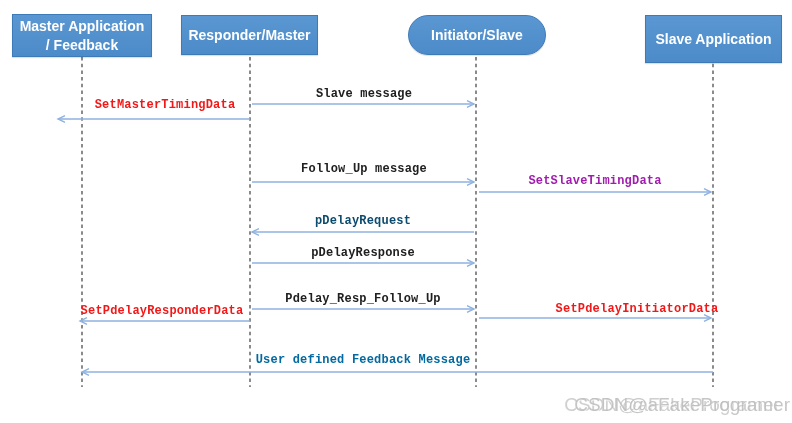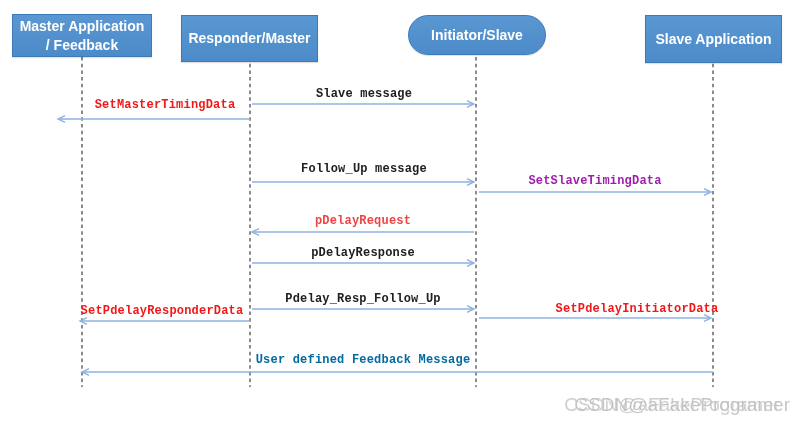--- a/index.html
+++ b/index.html
@@ -85,30 +85,30 @@
       <line x1="479" y1="318" x2="711" y2="318" stroke="#8FB2E0" stroke-width="1.4"></line>
       <path d="M 704 314.6 L 711 318 L 704 321.4" fill="none" stroke="#8FB2E0" stroke-width="1.4"></path>
       <line x1="250" y1="321" x2="80" y2="321" stroke="#8FB2E0" stroke-width="1.4"></line>
       <path d="M 87 317.6 L 80 321 L 87 324.4" fill="none" stroke="#8FB2E0" stroke-width="1.4"></path>
       <line x1="713" y1="372" x2="82" y2="372" stroke="#8FB2E0" stroke-width="1.4"></line>
       <path d="M 89 368.6 L 82 372 L 89 375.4" fill="none" stroke="#8FB2E0" stroke-width="1.4"></path>
     </svg>
   <div id="actors">
       <div class="actor" style="left: 12px; top: 14px; width: 140px; height: 43px; background: linear-gradient(rgb(90, 151, 210), rgb(76, 139, 201)); border-color: rgb(62, 122, 184);">Master Application
 / Feedback</div>
-      <div class="actor" style="left: 181px; top: 15px; width: 137px; height: 47px; background: linear-gradient(rgb(90, 151, 210), rgb(76, 139, 201)); border-color: rgb(62, 122, 184); text-align: center;">Responder/Master</div>
+      <div class="actor" style="left: 181px; top: 15px; width: 137px; height: 40px; background: linear-gradient(rgb(90, 151, 210), rgb(76, 139, 201)); border-color: rgb(62, 122, 184); text-align: center;">Responder/Master</div>
       <div class="actor" style="left: 408px; top: 15px; width: 138px; height: 40px; background: linear-gradient(rgb(90, 151, 210), rgb(76, 139, 201)); border-color: rgb(62, 122, 184); border-radius: 20px;">Initiator/Slave</div>
       <div class="actor" style="left: 645px; top: 15px; width: 137px; height: 48px; background: linear-gradient(rgb(90, 151, 210), rgb(76, 139, 201)); border-color: rgb(62, 122, 184);">Slave Application</div>
     </div>
   <div id="labels">
       <div class="msg-label" style="left: 364px; top: 94px; color: rgb(32, 32, 32);">Slave message</div>
       <div class="msg-label" style="left: 165px; top: 105px; color: rgb(242, 24, 24);">SetMasterTimingData</div>
       <div class="msg-label" style="left: 364px; top: 169px; color: rgb(32, 32, 32);">Follow_Up message</div>
       <div class="msg-label" style="left: 595px; top: 181px; color: #a21caf;">SetSlaveTimingData</div>
-      <div class="msg-label" style="left: 363px; top: 221px; color: #ef4444;">pDelayRequest</div>
+      <div class="msg-label" style="left: 363px; top: 221px; color: #0c4a6e;">pDelayRequest</div>
       <div class="msg-label" style="left: 363px; top: 253px; color: rgb(32, 32, 32);">pDelayResponse</div>
       <div class="msg-label" style="left: 363px; top: 299px; color: rgb(32, 32, 32);">Pdelay_Resp_Follow_Up</div>
       <div class="msg-label" style="left: 596px; top: 309px; color: rgb(242, 24, 24); margin-left: 41px;">SetPdelayInitiatorData</div>
       <div class="msg-label" style="left: 162px; top: 311px; color: rgb(242, 24, 24);">SetPdelayResponderData</div>
       <div class="msg-label" style="left: 363px; top: 360px; color: #0369a1;">User defined Feedback Message</div>
     </div>
   <div class="watermark">
     <span class="wm wm-back">CSDN@aFakeProgramer</span>
     <span class="wm wm-front">CSDN@aFakeProgramer</span>
   </div>

